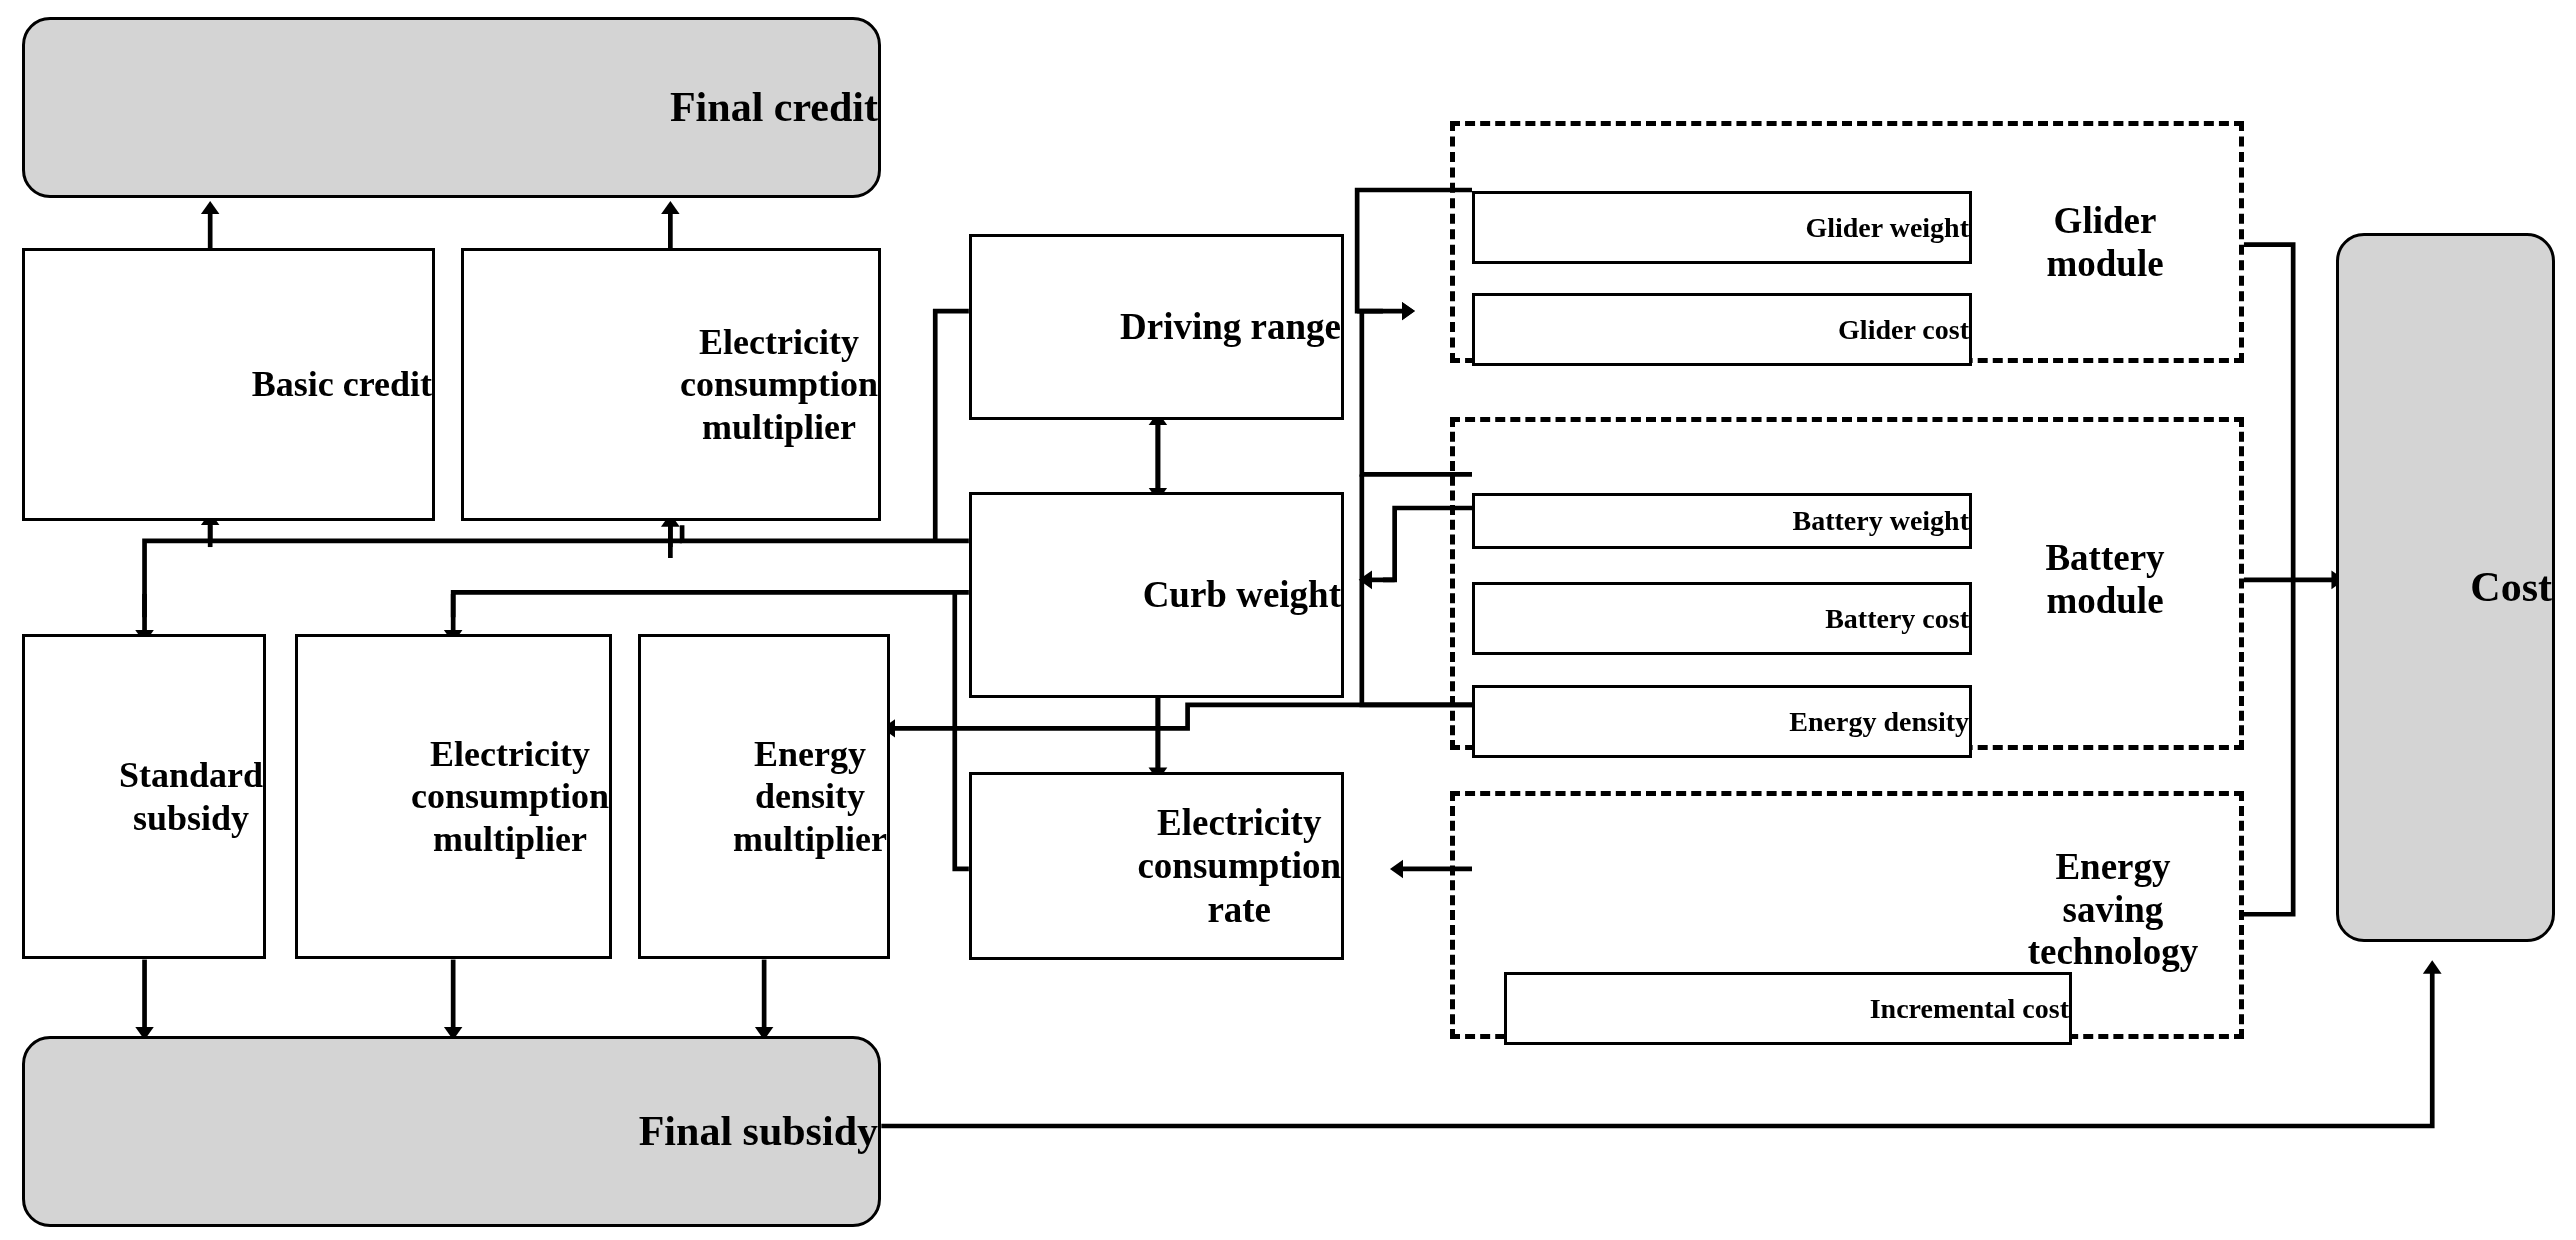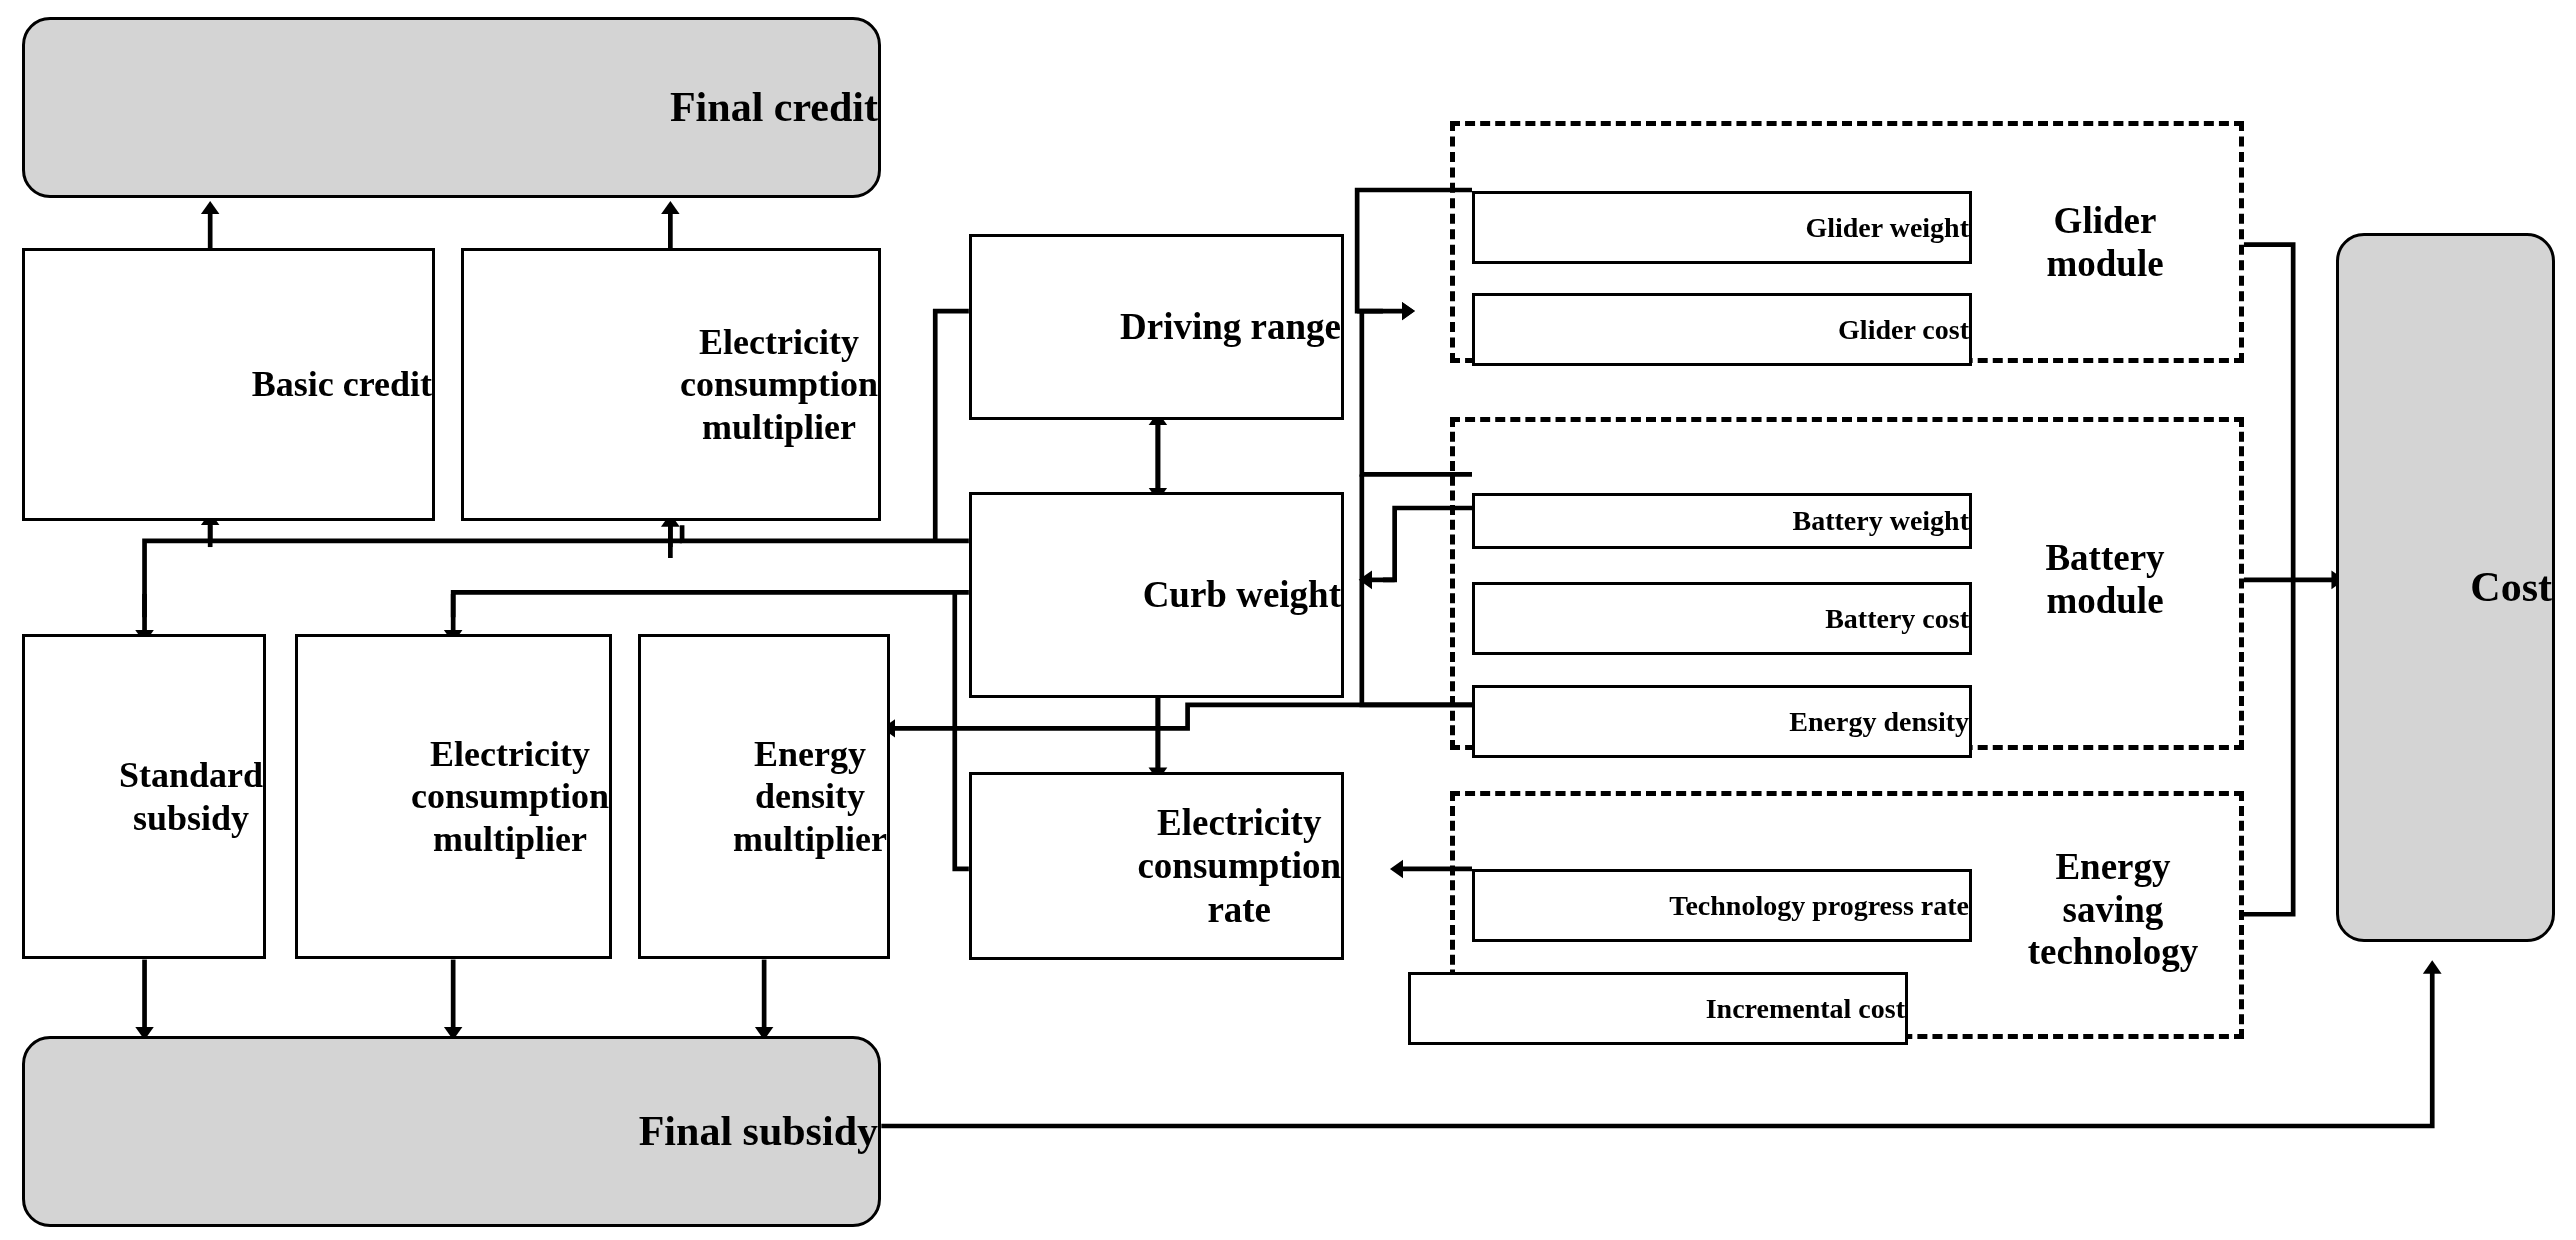--- a/index.html
+++ b/index.html
@@ -217,24 +217,21 @@
   </div>
   <div class="node inner-box" style="left:1472px; top:647px; width:500px; height:73px;">
     <span>Energy density</span>
   </div>
   <div class="module-label" style="left:1988px; top:525px; width:234px; height:109px; white-space:pre-line;">
     <span>Battery
 module</span>
   </div>
 
   <div class="module-frame" style="left:1450px; top:791px; width:794px; height:248px;"></div>
-  <div class="node inner-box" style="left:1472px; top:831px; width:500px; height:73px;">
-    <span>Technology progress rate</span>
-  </div>
-  <div class="node inner-box" style="left:1408px; top:934px; width:500px; height:73px;">
+  <div class="node inner-box" style="left:1504px; top:934px; width:568px; height:73px;">
     <span>Incremental cost</span>
   </div>
   <div class="module-label" style="left:1988px; top:828px; width:250px; height:164px; white-space:pre-line;">
     <span>Energy
 saving
 technology</span>
   </div>
 
   <div class="node rounded" style="left:2336px; top:233px; width:219px; height:709px;">
     <span>Cost</span>

